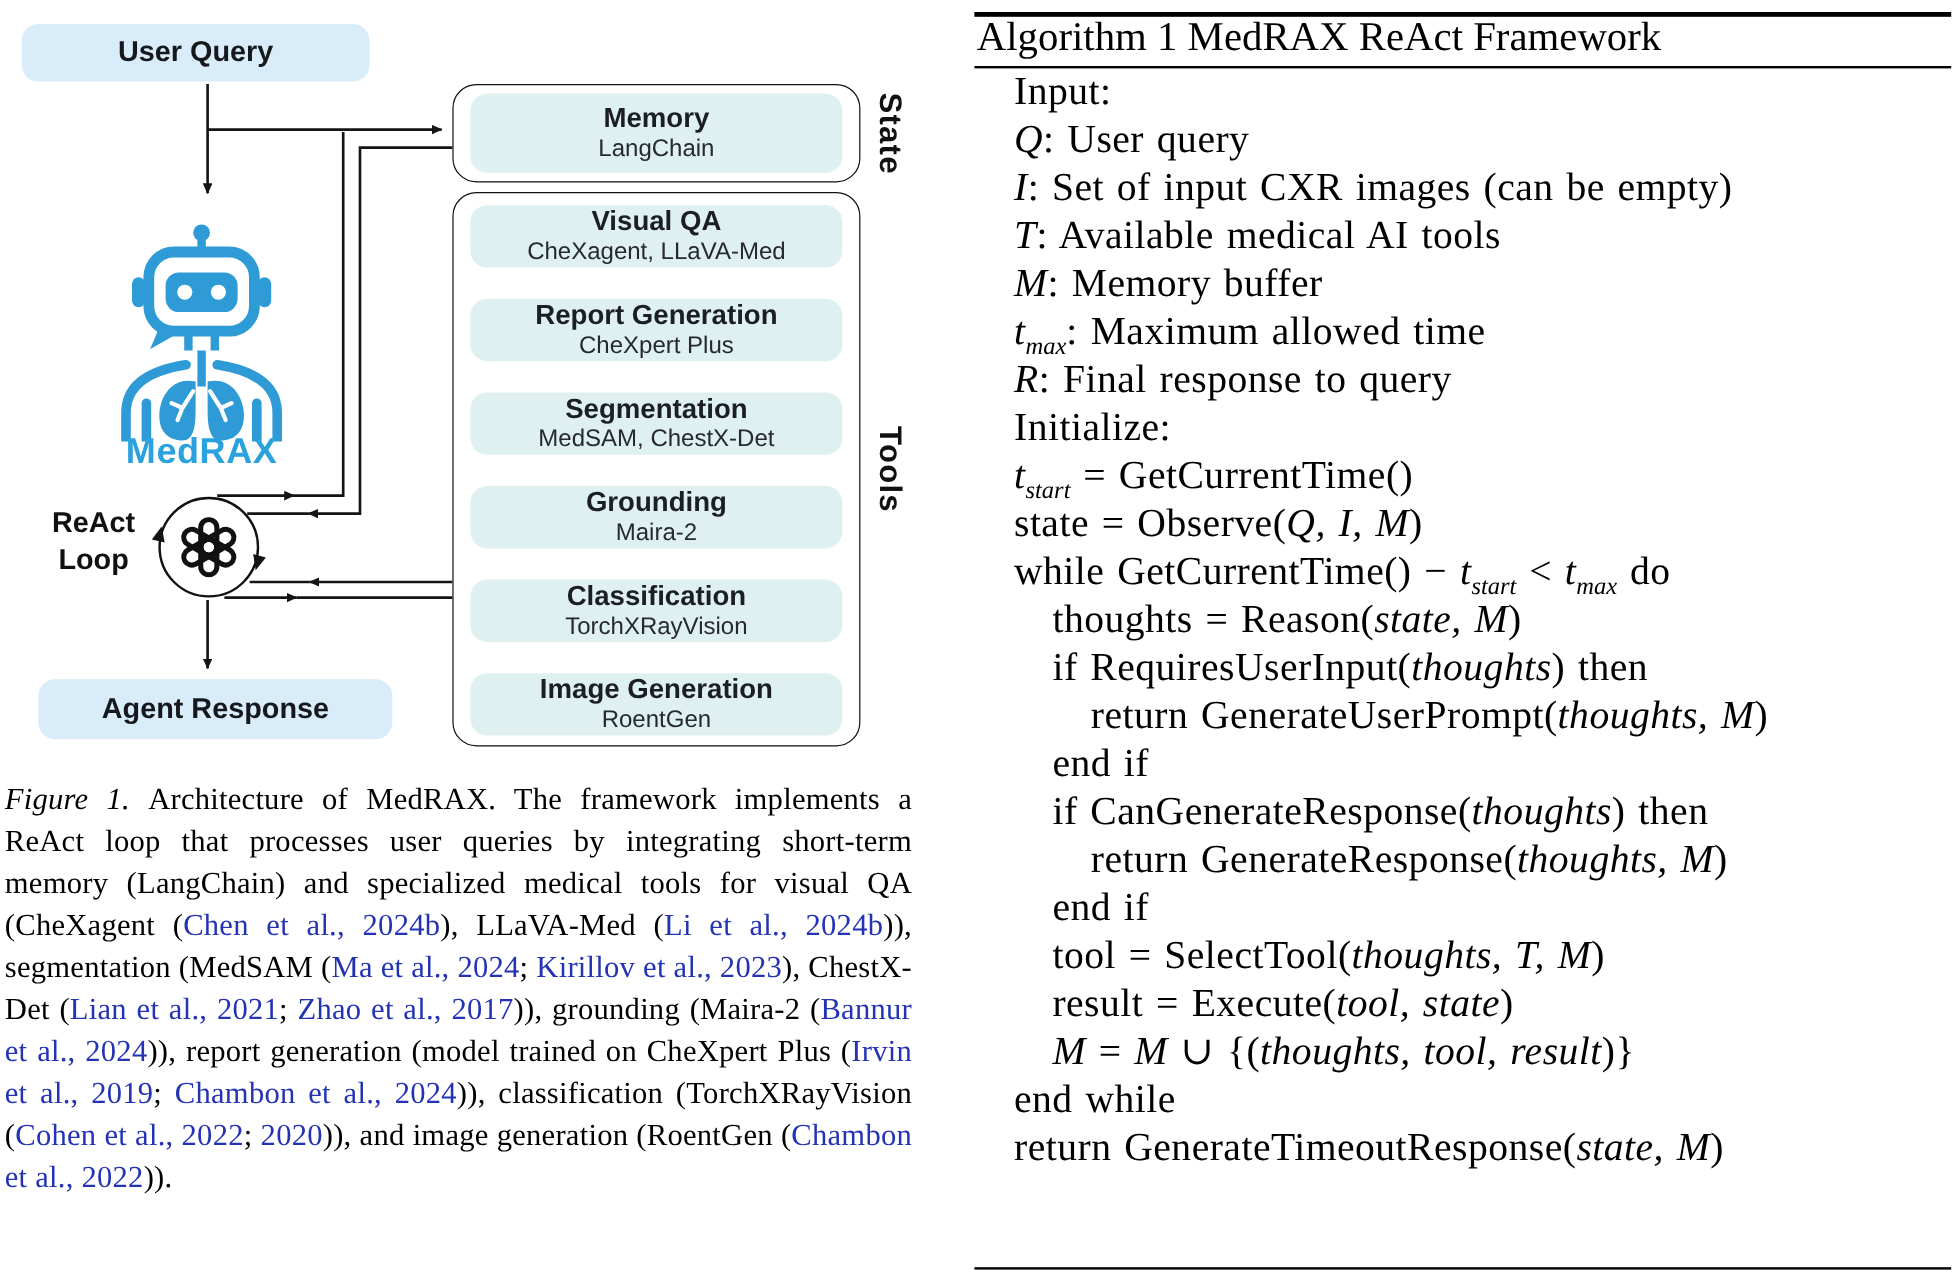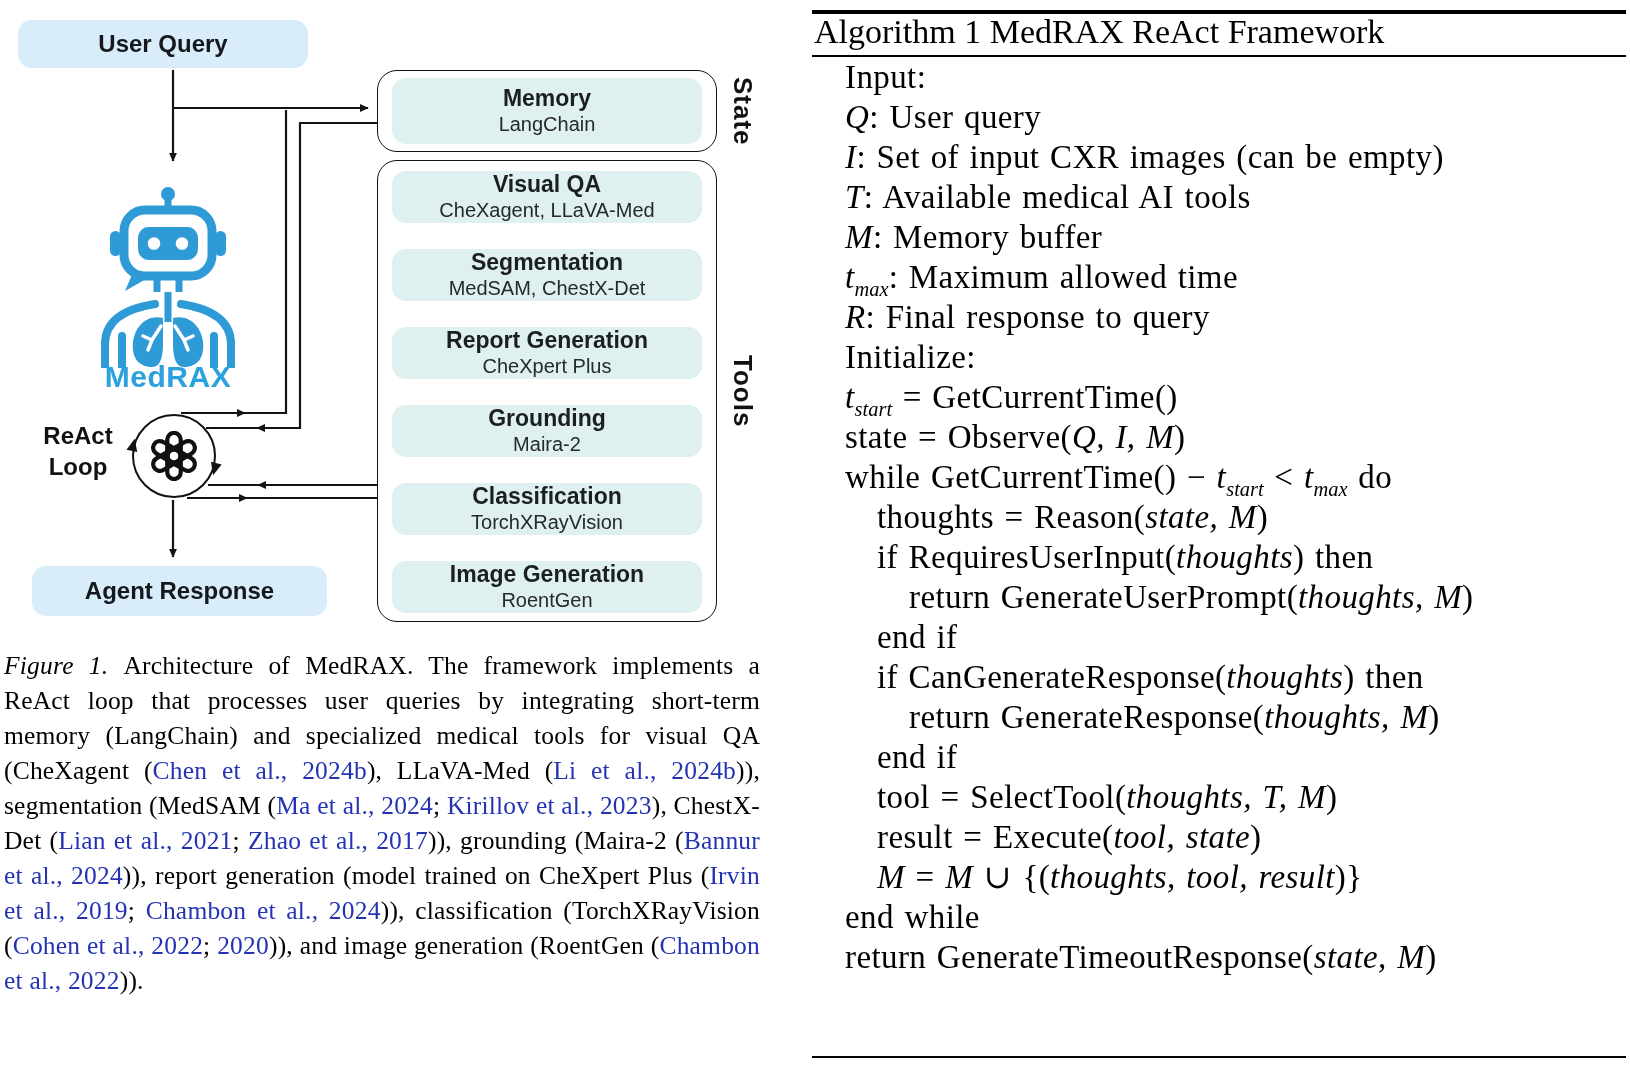--- a/index.html
+++ b/index.html
@@ -127,26 +127,26 @@
         <div class="pill-sub">LangChain</div>
       </div>
     </div>
 
     <div class="containers tools-container">
         <div class="pill tool-box">
           <div class="pill-title">Visual QA</div>
           <div class="pill-sub">CheXagent, LLaVA-Med</div>
         </div>
         <div class="pill tool-box">
+          <div class="pill-title">Report Generation</div>
+          <div class="pill-sub">CheXpert Plus</div>
+        </div>
+        <div class="pill tool-box">
           <div class="pill-title">Segmentation</div>
           <div class="pill-sub">MedSAM, ChestX-Det</div>
-        </div>
-        <div class="pill tool-box">
-          <div class="pill-title">Report Generation</div>
-          <div class="pill-sub">CheXpert Plus</div>
         </div>
         <div class="pill tool-box">
           <div class="pill-title">Grounding</div>
           <div class="pill-sub">Maira-2</div>
         </div>
         <div class="pill tool-box">
           <div class="pill-title">Classification</div>
           <div class="pill-sub">TorchXRayVision</div>
         </div>
         <div class="pill tool-box">

